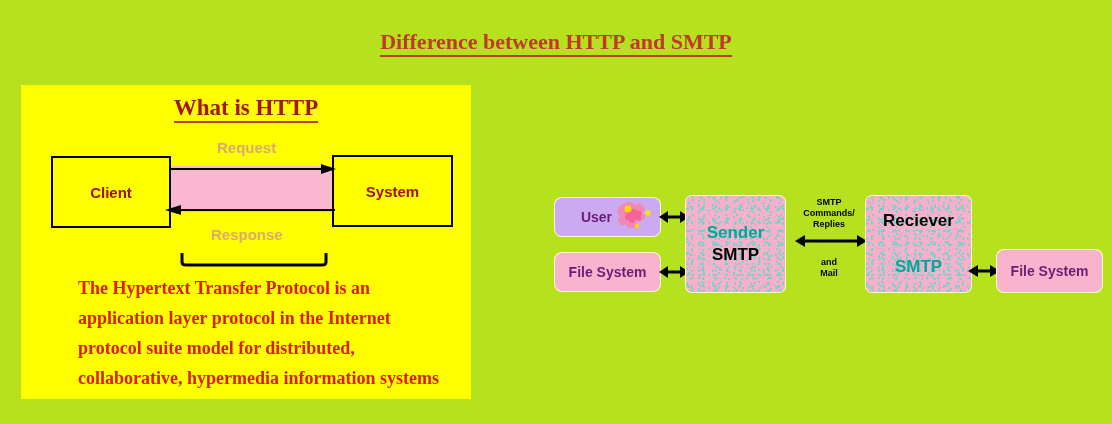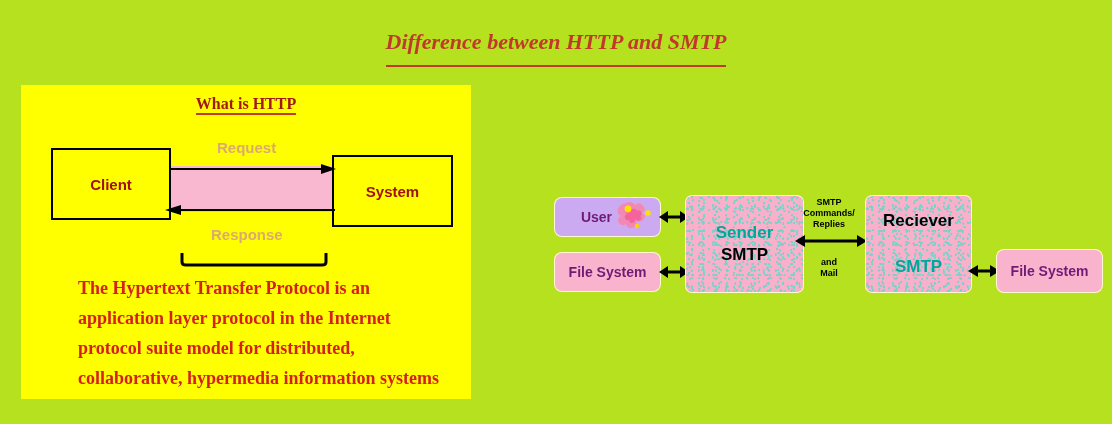--- a/index.html
+++ b/index.html
@@ -29,62 +29,61 @@
     width: 1112px;
     text-align: center;
     font-family: "Liberation Serif", serif;
     font-weight: bold;
     font-size: 22px;
     color: #c0392b;
     letter-spacing: 0px;
   }
   #main-title span.u {
     border-bottom: 2px solid #c0392b;
-    padding-bottom: 11px;
-    font-style: italic;
+    padding-bottom: 1px;
   }
 
   
   #http-panel {
     position: absolute;
     left: 21px;
     top: 85px;
     width: 450px;
     height: 314px;
     background: #ffff00;
   }
   #http-panel-title {
     position: absolute;
     left: 0;
     top: 10px;
     width: 450px;
     text-align: center;
     font-family: "Liberation Serif", serif;
     font-weight: bold;
-    font-size: 16px;
+    font-size: 23px;
     color: #a01818;
   }
   #http-panel-title span.u {
     border-bottom: 2px solid #c0392b;
     padding-bottom: 1px;
   }
 
   .node-box {
     position: absolute;
     border: 2px solid #000000;
     background: #ffff00;
     display: flex;
     align-items: center;
     justify-content: center;
     font-family: "Liberation Sans", sans-serif;
     font-weight: bold;
     font-size: 15px;
     color: #a01010;
   }
-  #client-box { left: 30px; top: 63px; width: 116px; height: 68px; text-align: center; }
+  #client-box { left: 30px; top: 71px; width: 116px; height: 68px; text-align: center; }
   #server-box { left: 311px; top: 70px; width: 117px; height: 68px; }
 
   #pink-channel {
     position: absolute;
     left: 148px;
     top: 81px;
     width: 163px;
     height: 46px;
     background: #f9b8cf;
   }
@@ -196,21 +195,21 @@
     box-shadow: 0 0 0 1px #fff9d0;
     display: flex;
     flex-direction: column;
     align-items: center;
     justify-content: center;
     font-family: "Liberation Sans", sans-serif;
     font-weight: bold;
     font-size: 17px;
     line-height: 22px;
   }
-  #sender-smtp-box { left: 686px; top: 196px; width: 117px; height: 96px; text-align: center; }
+  #sender-smtp-box { left: 686px; top: 196px; width: 99px; height: 96px; text-align: center; }
   #receiver-smtp-box { left: 866px; top: 196px; width: 105px; height: 96px; gap: 24px; }
   .smtp-line-teal { color: #00a79a; }
   .smtp-line-dark { color: #000000; }
 
   .center-label {
     position: absolute;
     font-family: "Liberation Sans", sans-serif;
     font-weight: bold;
     font-size: 9px;
     line-height: 11px;

